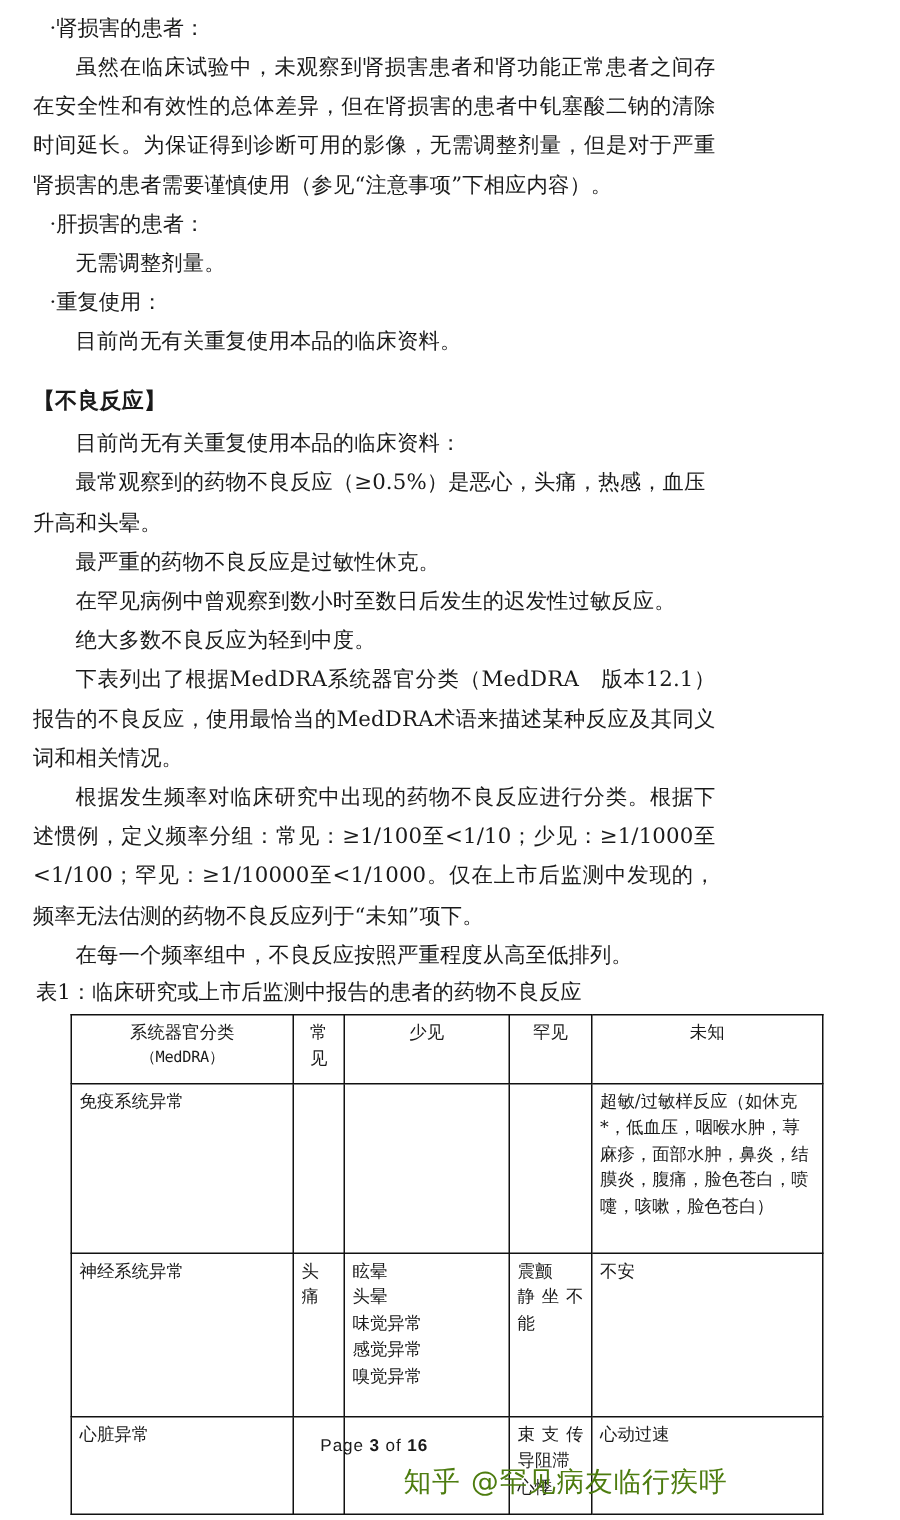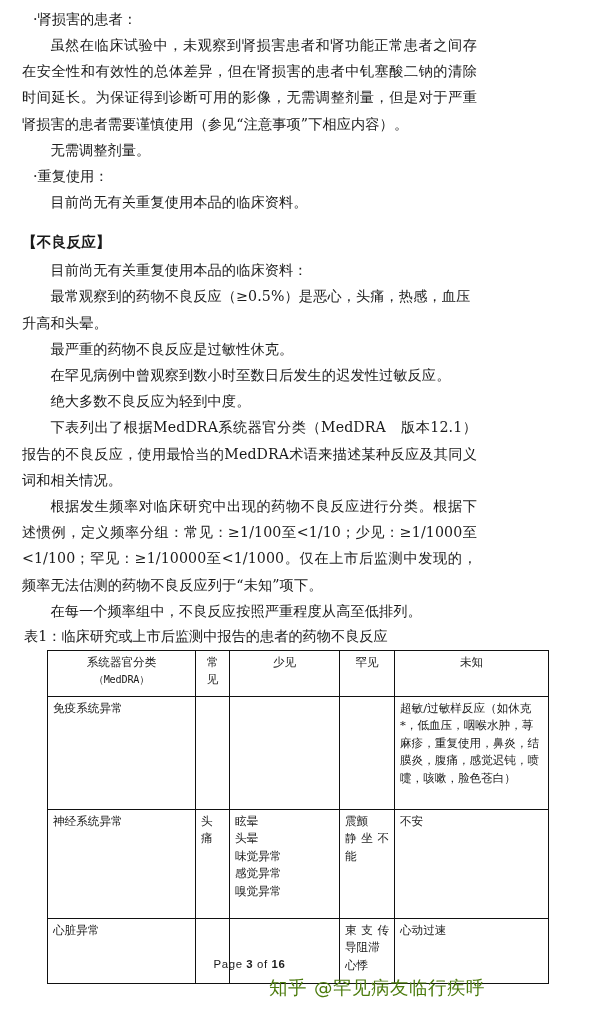--- a/index.html
+++ b/index.html
@@ -133,20 +133,21 @@
   .wm-logo { margin-right: 7px; }
 </style>
 </head>
 <body>
 
 <div class="page">
 
   <p class="bullet-line">·肾损害的患者：</p>
   <p class="para">虽然在临床试验中，未观察到肾损害患者和肾功能正常患者之间存在安全性和有效性的总体差异，但在肾损害的患者中钆塞酸二钠的清除时间延长。为保证得到诊断可用的影像，无需调整剂量，但是对于严重肾损害的患者需要谨慎使用（参见“注意事项”下相应内容）。</p>
 
+  <p class="bullet-line">·肝损害的患者：</p>
   <p class="para single">无需调整剂量。</p>
 
   <p class="bullet-line">·重复使用：</p>
   <p class="para single">目前尚无有关重复使用本品的临床资料。</p>
 
   <p class="section-head">【不良反应】</p>
 
   <p class="para single">目前尚无有关重复使用本品的临床资料：</p>
   <p class="para single">最常观察到的药物不良反应（≥0.5%）是恶心，头痛，热感，血压升高和头晕。</p>
   <p class="para single">最严重的药物不良反应是过敏性休克。</p>
@@ -178,21 +179,21 @@
         <td>未知</td>
       </tr>
     </thead>
     <tbody>
 
       <tr class="row-immune">
         <td>免疫系统异常</td>
         <td></td>
         <td></td>
         <td></td>
-        <td class="cell-just">超敏/过敏样反应（如休克*，低血压，咽喉水肿，荨麻疹，重复使用，鼻炎，结膜炎，腹痛，感觉迟钝，喷嚏，咳嗽，脸色苍白）</td>
+        <td class="cell-just">超敏/过敏样反应（如休克*，低血压，咽喉水肿，荨麻疹，面部水肿，鼻炎，结膜炎，腹痛，脸色苍白，喷嚏，咳嗽，脸色苍白）</td>
       </tr>
 
       <tr class="row-nerve">
         <td>神经系统异常</td>
         <td class="cell-just">头痛</td>
         <td class="cell-list">
           <span>眩晕</span>
           <span>头晕</span>
           <span>味觉异常</span>
           <span>感觉异常</span>

